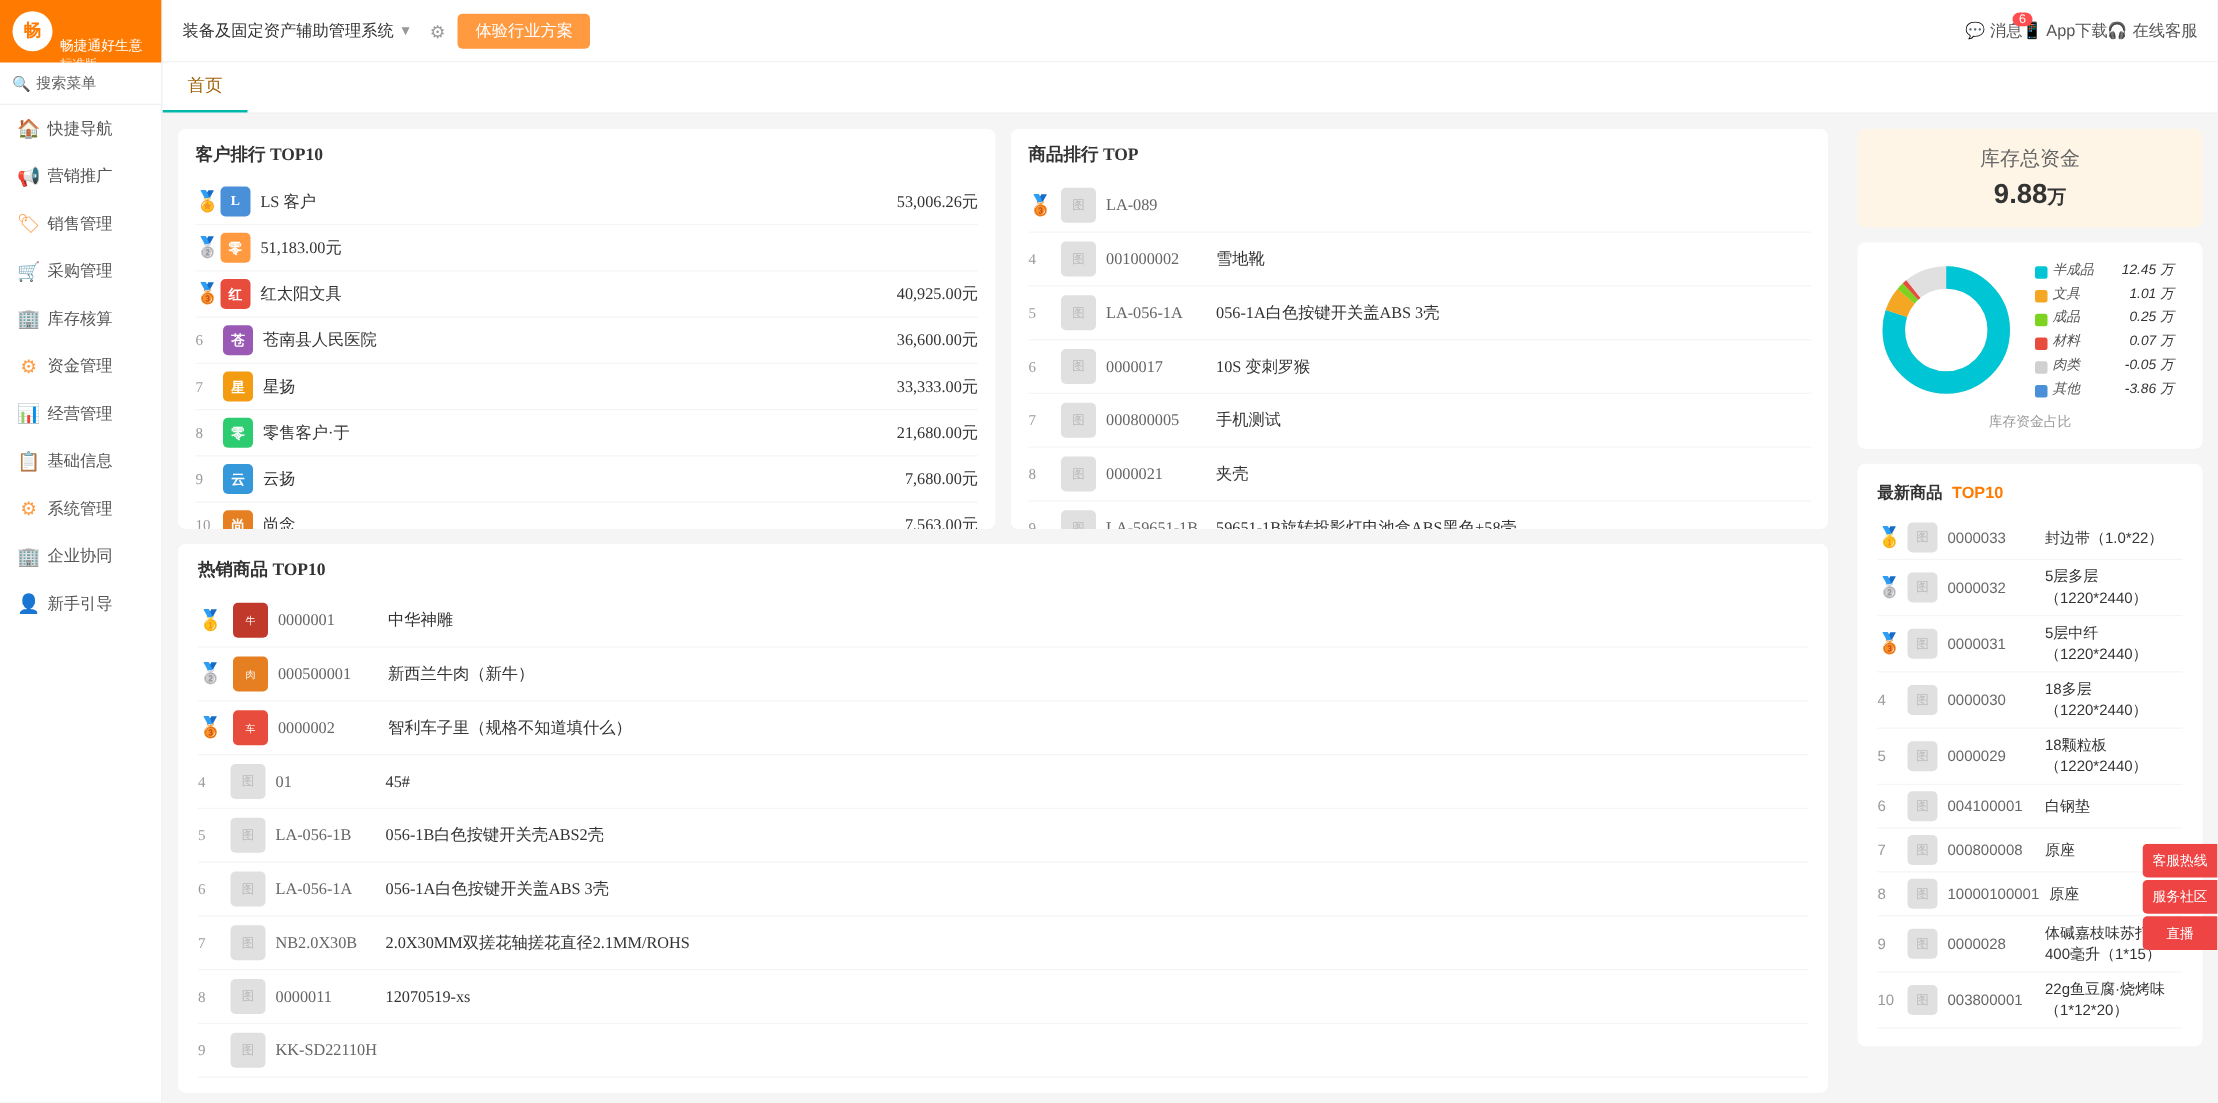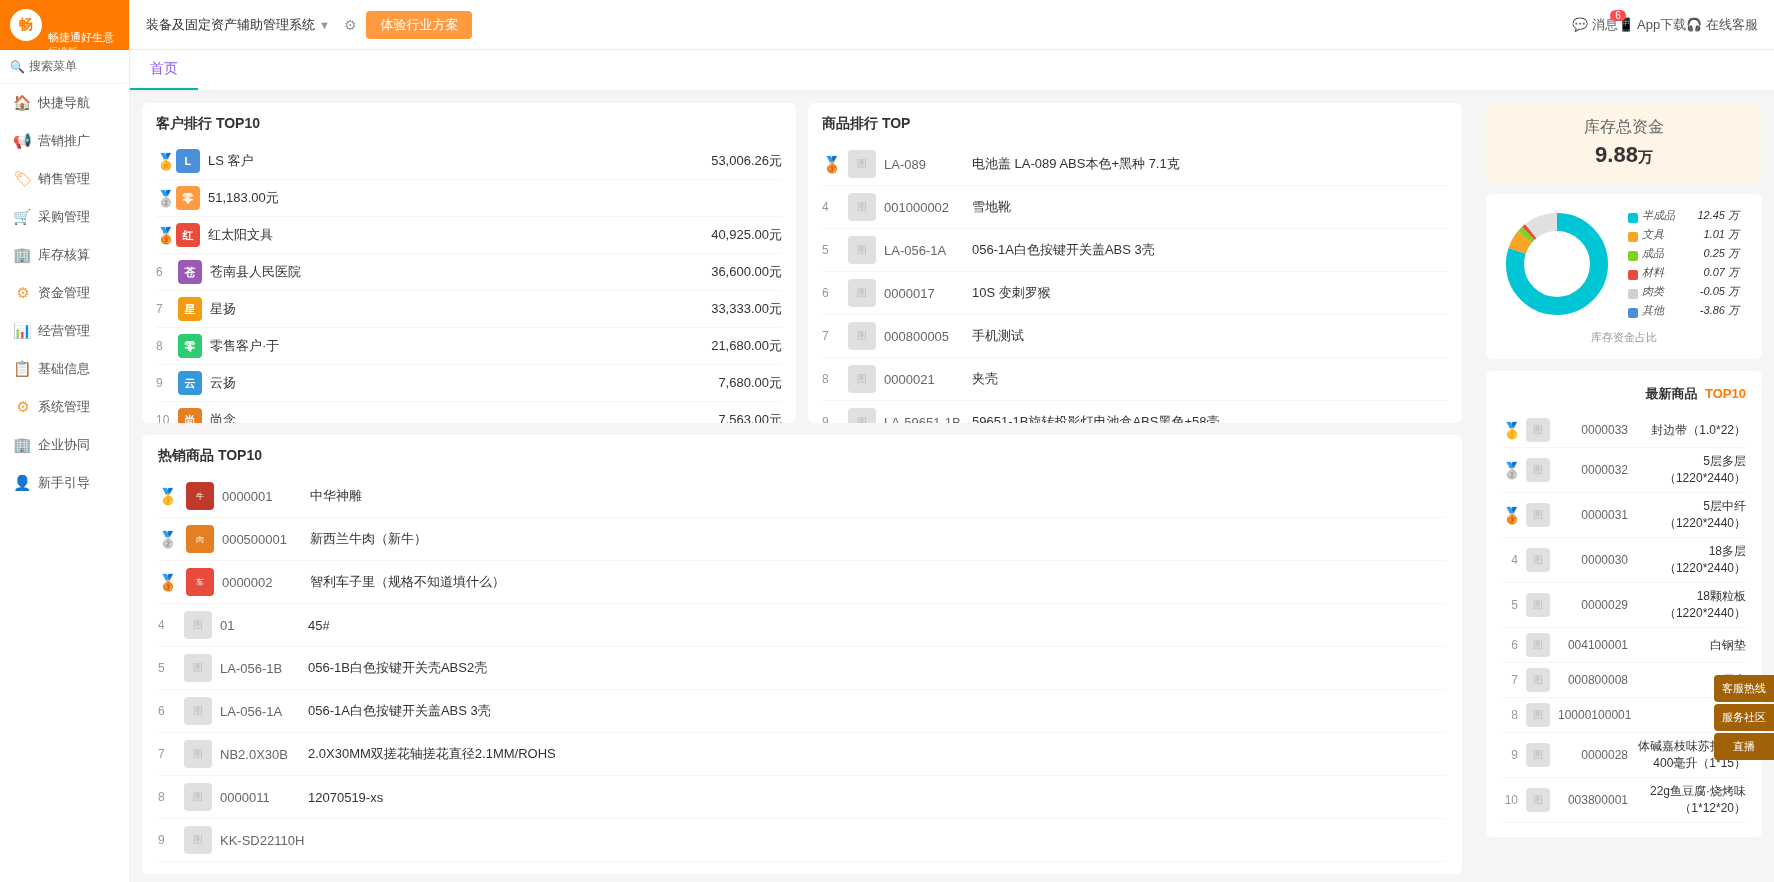--- a/index.html
+++ b/index.html
@@ -121,40 +121,41 @@
       align-items: center;
     }
     .nav-tab {
       padding: 10px 20px;
       cursor: pointer;
       font-size: 14px;
       color: #555;
       border-bottom: 2px solid transparent;
     }
     .nav-tab.active {
-      color: #8b5cf6;
+      color: #a16207;
       border-bottom-color: #00b8a9;
     }
 
     
     .content {
       flex: 1;
       display: flex;
       overflow: hidden;
     }
 
     
     .panels {
       flex: 1;
       overflow-y: auto;
       padding: 12px;
       display: flex;
       flex-direction: column;
       gap: 12px;
       background: #f5f5f5;
+      font-family: Liberation Serif, serif;
     }
 
     
     .panel {
       background: #fff;
       border-radius: 6px;
       padding: 12px 16px;
     }
     .panel-title {
       font-size: 14px;
@@ -268,21 +269,20 @@
       color: #999;
       text-align: center;
       margin-top: 8px;
     }
 
     
     .new-products-panel {
       background: #fff;
       border-radius: 6px;
       padding: 14px 16px;
-      text-align: right;
     }
     .new-products-title {
       font-size: 13px;
       font-weight: bold;
       color: #333;
       margin-bottom: 10px;
     }
     .new-products-title .top10 { color: #ff7a00; margin-left: 4px; }
     .new-product-item {
       display: flex;
@@ -321,21 +321,21 @@
     
     .cs-float {
       position: fixed;
       right: 0;
       bottom: 120px;
       display: flex;
       flex-direction: column;
       z-index: 1000;
     }
     .cs-btn {
-      background: #a16207;
+      background: #ef4444;
       color: #fff;
       padding: 6px 8px;
       font-size: 11px;
       text-align: center;
       cursor: pointer;
       margin-bottom: 2px;
       border-radius: 4px 0 0 4px;
     }
 
     
@@ -505,21 +505,20 @@
 
         <div class="top-panel-half">
           <div class="panel-title">商品排行 TOP</div>
           <ul class="rank-list">
             <li class="product-item">
               <span class="product-num medal-bronze">🥉</span>
               <span class="product-img">
                   <span style="color:#bbb;font-size:10px;">图</span>
                 </span>
               <span class="product-code">LA-089</span>
-              <span class="product-name">电池盖 LA-089 ABS本色+黑种 7.1克</span>
             </li>
             <li class="product-item">
               <span class="product-num">4</span>
               <span class="product-img">
                   <span style="color:#bbb;font-size:10px;">图</span>
                 </span>
               <span class="product-code">001000002</span>
               <span class="product-name">雪地靴</span>
             </li>
             <li class="product-item">

